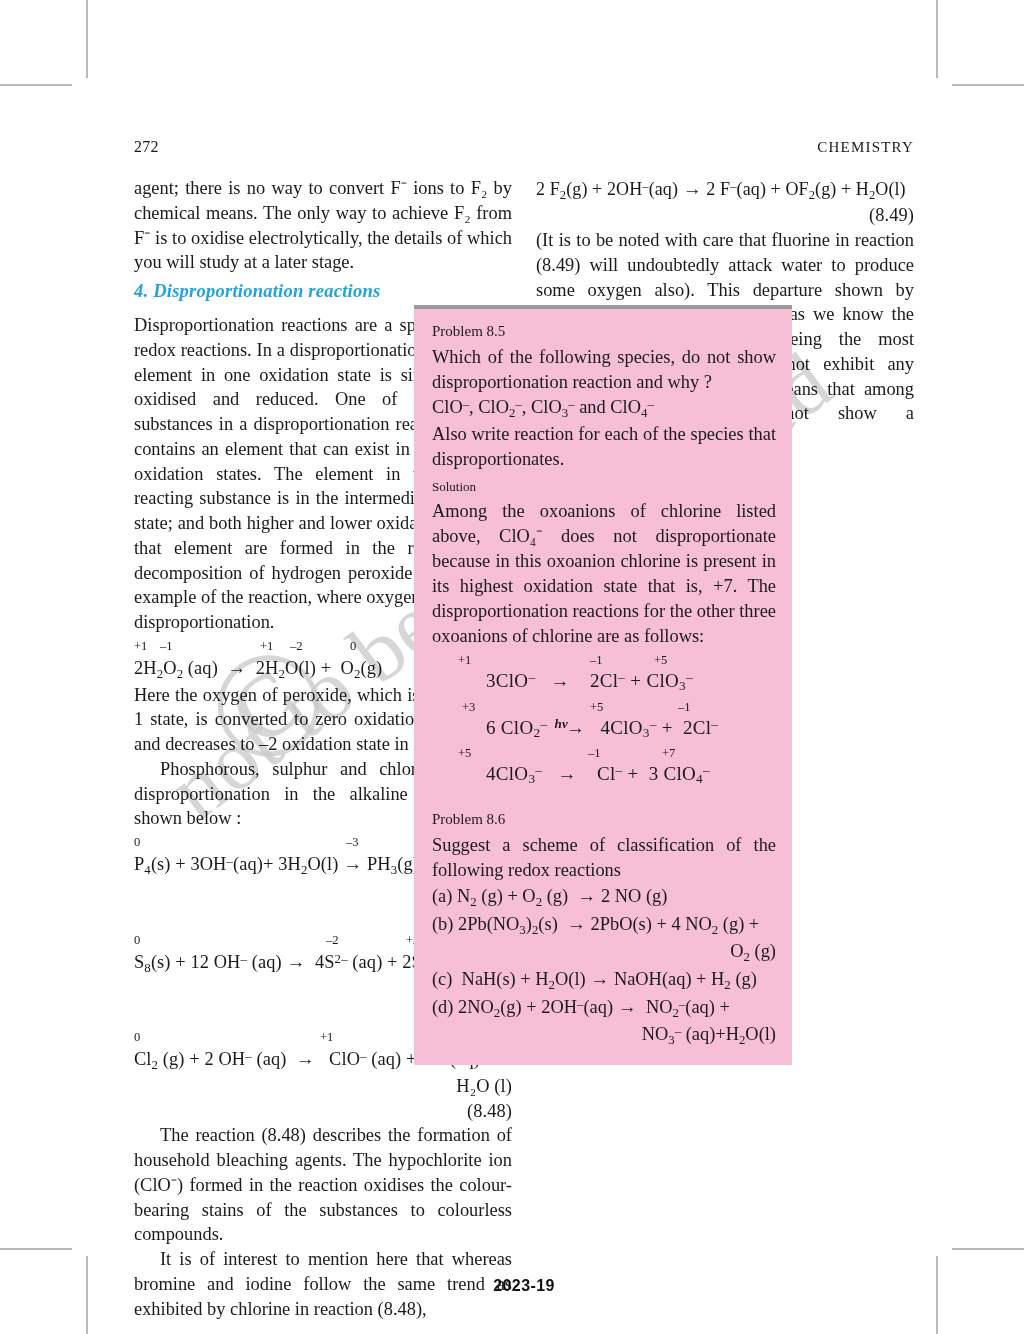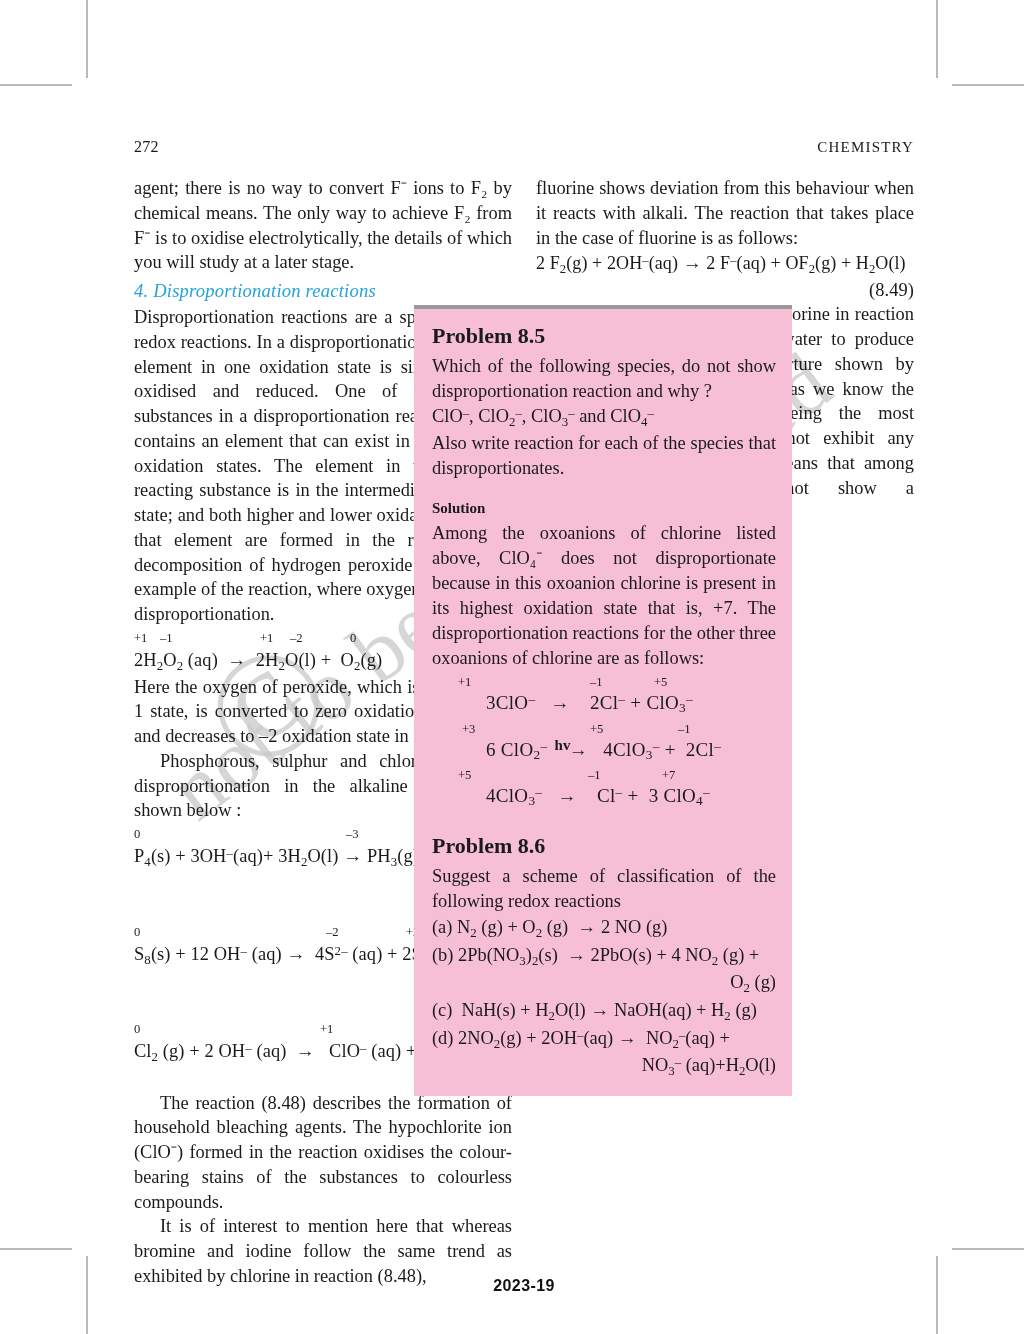--- a/index.html
+++ b/index.html
@@ -115,23 +115,23 @@
     font-size: 18.4px;
     line-height: 1.345;
   }
   p { text-align: justify; }
   p.indent { text-indent: 26px; }
   p.noind { text-indent: 0; }
 
   .subhead {
     color: #22A3DC;
     font-style: italic;
-    font-weight: normal;
+    font-weight: bold;
     font-size: 18.6px;
-    margin: 5px 0 3px 0;
+    margin: 5px 0 11px 0;
     letter-spacing: 0.2px;
   }
 
   sub { font-size: 0.70em; vertical-align: -0.28em; }
   sup { font-size: 0.70em; vertical-align: 0.42em; }
 
   
   .oxrow {
     font-size: 12.6px;
     line-height: 1.05;
@@ -156,36 +156,37 @@
     width: 378px;
     background: #F7BFD5;
     border-top: 4px solid #9A9A9A;
     box-sizing: border-box;
     padding: 14px 16px 16px 18px;
     z-index: 6;
   }
   .problem-box p,
   .problem-box .eq { font-size: 18.4px; line-height: 1.35; }
   .prob-title {
-    font-weight: bold;
-    font-size: 22px;
+    font-weight: normal;
+    font-size: 15px;
     margin-bottom: 5px;
   }
   .sol-title {
-    font-weight: bold;
-    font-size: 15px;
-    margin: 20px 0 4px 0;
+    font-weight: normal;
+    font-size: 13px;
+    margin: 8px 0 4px 0;
   }
   .box-eq-block { margin: 6px 0 2px 8px; }
   .box-eq-block .oxrow { font-size: 12.6px; }
   .box-eq { white-space: nowrap; font-size: 19px; letter-spacing: 0.3px; margin-left: 46px; }
 
   .hv {
+    font-style: italic;
     font-weight: bold;
-    font-size: 15px;
+    font-size: 13px;
     position: relative;
     top: -5px;
     left: 2px;
   }
 
   .footer {
     position: absolute;
     left: 0;
     top: 1277px;
     width: 1024px;
@@ -281,30 +282,30 @@
       <div>
         <div class="oxrow">
           <span style="left:0px">0</span>
           <span style="left:186px">+1</span>
           <span style="left:284px">–1</span>
         </div>
         <div class="eq">
           Cl<sub>2</sub> (g) + 2 OH<sup>–</sup> (aq) &nbsp;<span class="arrow">→</span>&nbsp;&nbsp; ClO<sup>–</sup> (aq) + Cl<sup>–</sup> (aq) +
         </div>
         <div class="eq eq-right">H₂O (l)</div>
+        <div class="eq eq-right">(8.48)</div>
       </div>
 
       <p class="indent"><span>The reaction (8.48) describes the formation of household bleaching agents. The hypochlorite ion (ClO⁻) formed in the reaction oxidises the colour-bearing stains of the substances to colourless compounds.</span></p>
 
       <p class="indent"><span>It is of interest to mention here that whereas bromine and iodine follow the same trend as exhibited by chlorine in reaction (8.48),</span></p>
     </div>
 
     <div class="col-right">
 
-      <p><span>fluorine shows deviation from this behaviour when it reacts with alkali. The reaction that takes place in the case of fluorine is as follows:</span></p>
 
       <div>
         <div class="eq" style="font-size:18px">
           2 F<sub>2</sub>(g) + 2OH<sup>–</sup>(aq) <span class="arrow">→</span> 2 F<sup>–</sup>(aq) + OF<sub>2</sub>(g) + H<sub>2</sub>O(l)
         </div>
         <div class="eq eq-right">(8.49)</div>
       </div>
 
       <p><span>(It is to be noted with care that fluorine in reaction (8.49) will undoubtedly attack water to produce some oxygen also). This departure shown by fluorine is not surprising for us as we know the limitation of fluorine that, being the most electronegative element, it cannot exhibit any positive oxidation state. This means that among halogens, fluorine does not show a disproportionation tendency.</span></p>
     </div>

